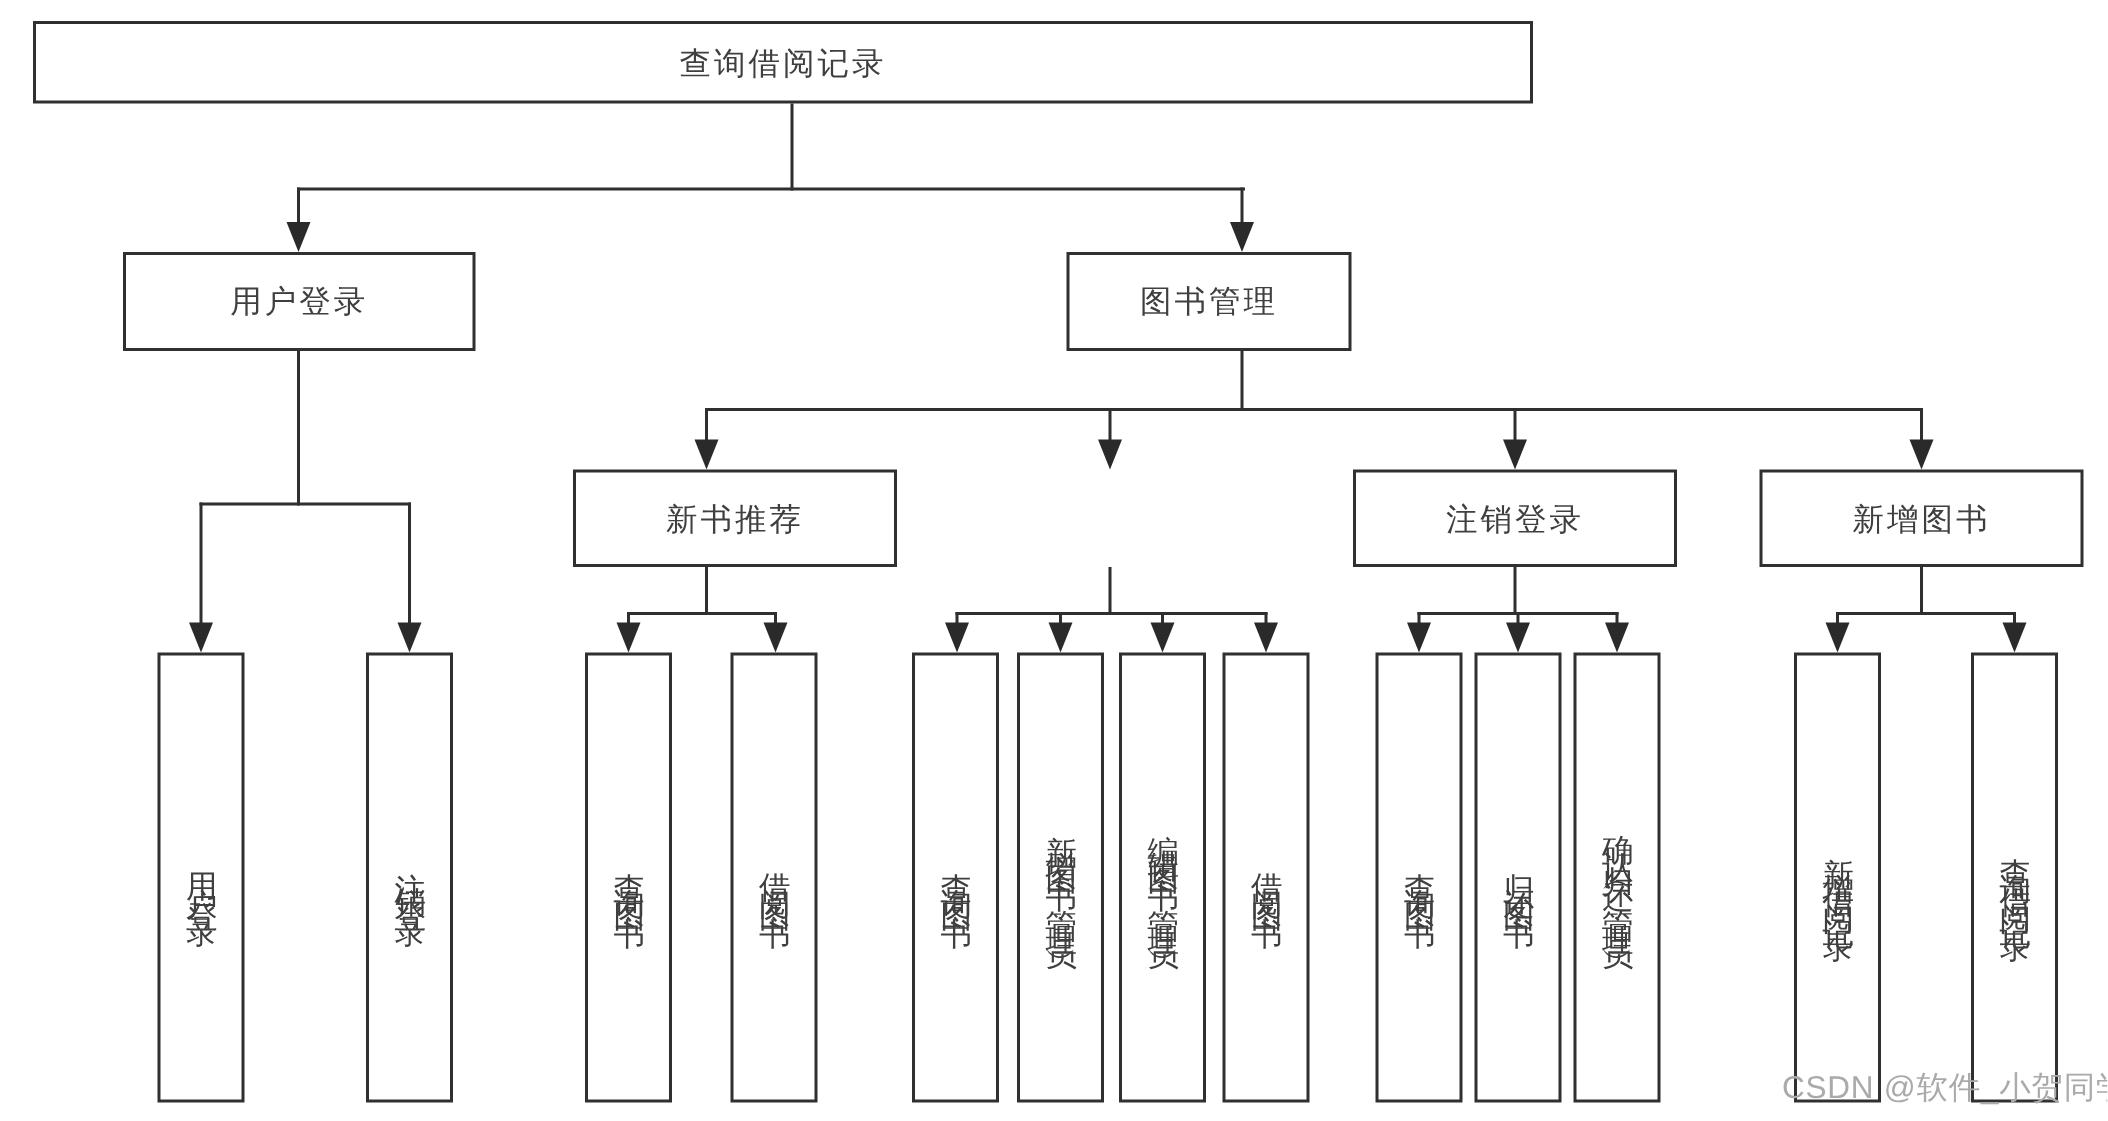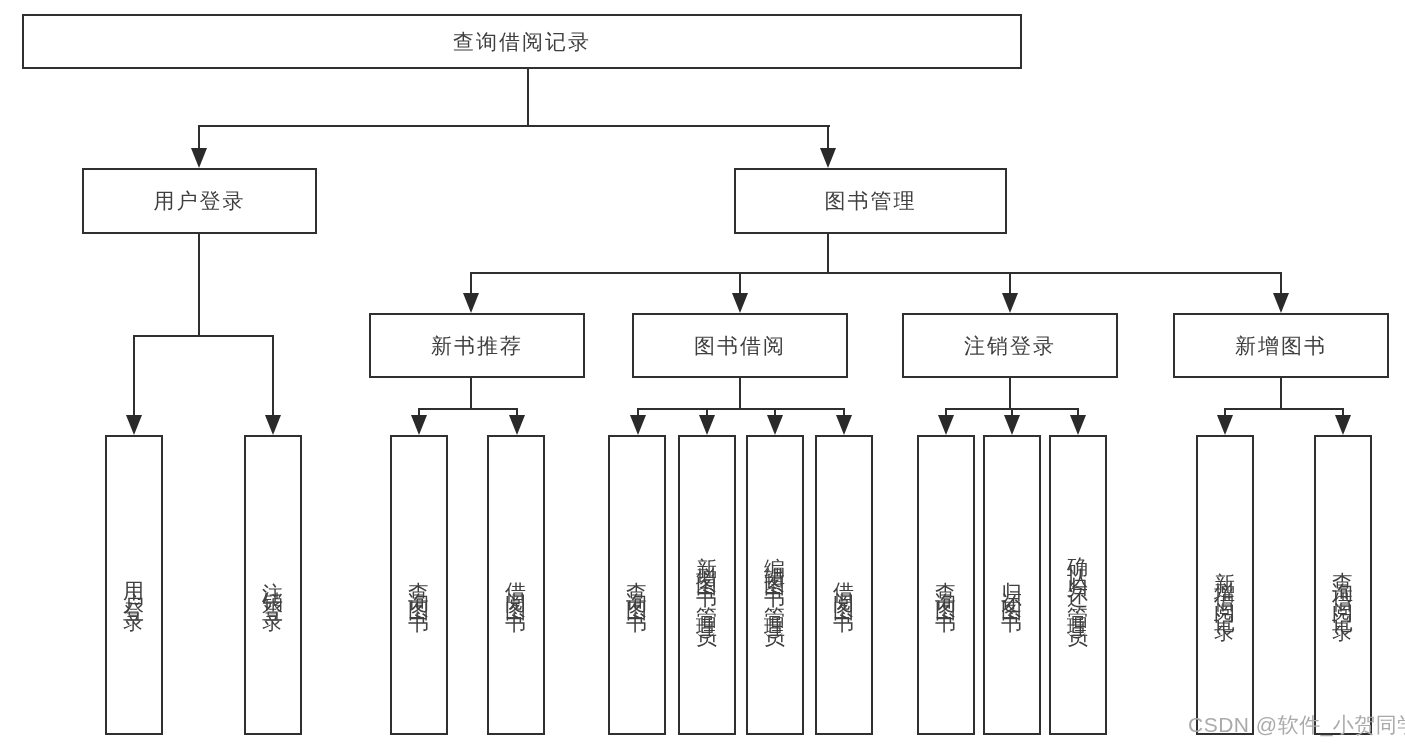--- a/index.html
+++ b/index.html
@@ -60,21 +60,21 @@
   <div class="v" style="left:527px; top:69px; height:58px;"></div>
   <div class="h" style="left:198px; top:125px; width:632px;"></div>
   <div class="v" style="left:198px; top:125px; height:25px;"></div>
   <div class="ah" style="left:191px; top:148px;"></div>
   <div class="v" style="left:827px; top:125px; height:25px;"></div>
   <div class="ah" style="left:820px; top:148px;"></div>
 
   <div class="box" style="left:82px; top:168px; width:235px; height:66px;">
     <span>用户登录</span>
   </div>
-  <div class="box" style="left:734px; top:168px; width:273px; height:66px;">
+  <div class="box" style="left:711px; top:168px; width:190px; height:66px;">
     <span>图书管理</span>
   </div>
 
   <div class="v" style="left:198px; top:234px; height:103px;"></div>
   <div class="h" style="left:133px; top:335px; width:141px;"></div>
   <div class="v" style="left:133px; top:335px; height:82px;"></div>
   <div class="ah" style="left:126px; top:415px;"></div>
   <div class="v" style="left:272px; top:335px; height:82px;"></div>
   <div class="ah" style="left:265px; top:415px;"></div>
 
@@ -82,25 +82,22 @@
   <div class="h" style="left:470px; top:272px; width:812px;"></div>
   <div class="v" style="left:470px; top:272px; height:23px;"></div>
   <div class="ah" style="left:463px; top:293px;"></div>
   <div class="v" style="left:739px; top:272px; height:23px;"></div>
   <div class="ah" style="left:732px; top:293px;"></div>
   <div class="v" style="left:1009px; top:272px; height:23px;"></div>
   <div class="ah" style="left:1002px; top:293px;"></div>
   <div class="v" style="left:1280px; top:272px; height:23px;"></div>
   <div class="ah" style="left:1273px; top:293px;"></div>
 
-  <div class="box" style="left:369px; top:313px; width:216px; height:65px;">
+  <div class="box" style="left:382px; top:313px; width:216px; height:65px;">
     <span>新书推荐</span>
-  </div>
-  <div class="box" style="left:632px; top:313px; width:216px; height:65px;">
-    <span>图书借阅</span>
   </div>
   <div class="box" style="left:902px; top:313px; width:216px; height:65px;">
     <span>注销登录</span>
   </div>
   <div class="box" style="left:1173px; top:313px; width:216px; height:65px;">
     <span>新增图书</span>
   </div>
 
   <div class="v" style="left:470px; top:378px; height:32px;"></div>
   <div class="h" style="left:418px; top:408px; width:100px;"></div>

